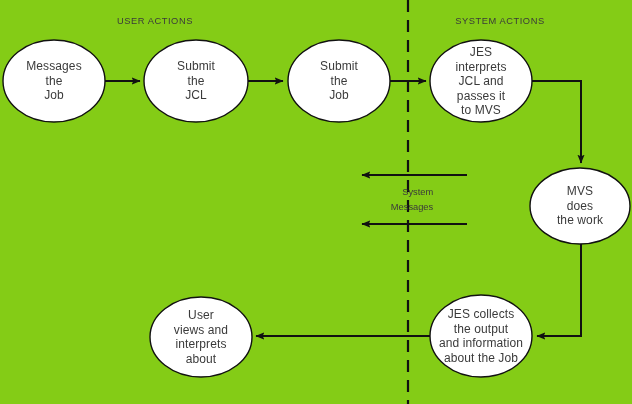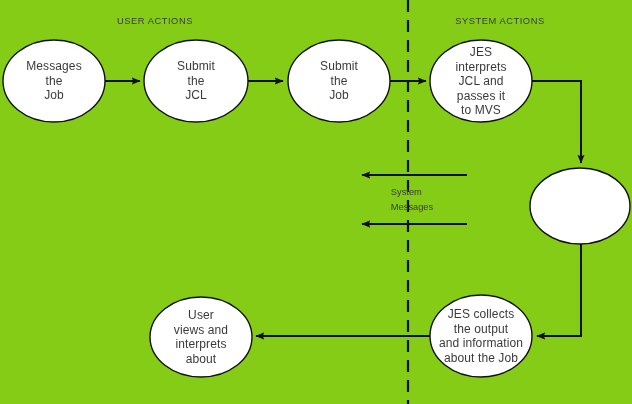--- a/index.html
+++ b/index.html
@@ -54,21 +54,21 @@
   .section-heading {
     position: absolute;
     font-size: 9.3px;
     letter-spacing: 0.55px;
     color: #3a3a3a;
     transform: translateX(-50%);
     white-space: nowrap;
   }
   .edge-label {
     position: absolute;
-    text-align: left;
+    text-align: right;
     font-size: 9.3px;
     line-height: 14.6px;
     color: #3a3a3a;
     white-space: pre-line;
     transform: translate(-50%, -50%);
   }
 </style>
 </head>
 <body>
 
@@ -117,20 +117,22 @@
 the
 JCL</div>
   <div class="node-label" style="left:339px; top:81px;">Submit
 the
 Job</div>
   <div class="node-label" style="left:481px; top:81px;">JES
 interprets
 JCL and
 passes it
 to MVS</div>
+  <div class="node-label" style="left:580px; top:206px;">MVS does
+the work</div>
   <div class="node-label" style="left:481px; top:336px;">JES collects
 the output
 and information
 about the Job</div>
   <div class="node-label" style="left:201px; top:337px;">User
 views and
 interprets
 about</div>
 
   <div class="edge-label" style="left:412px; top:200px;">System

